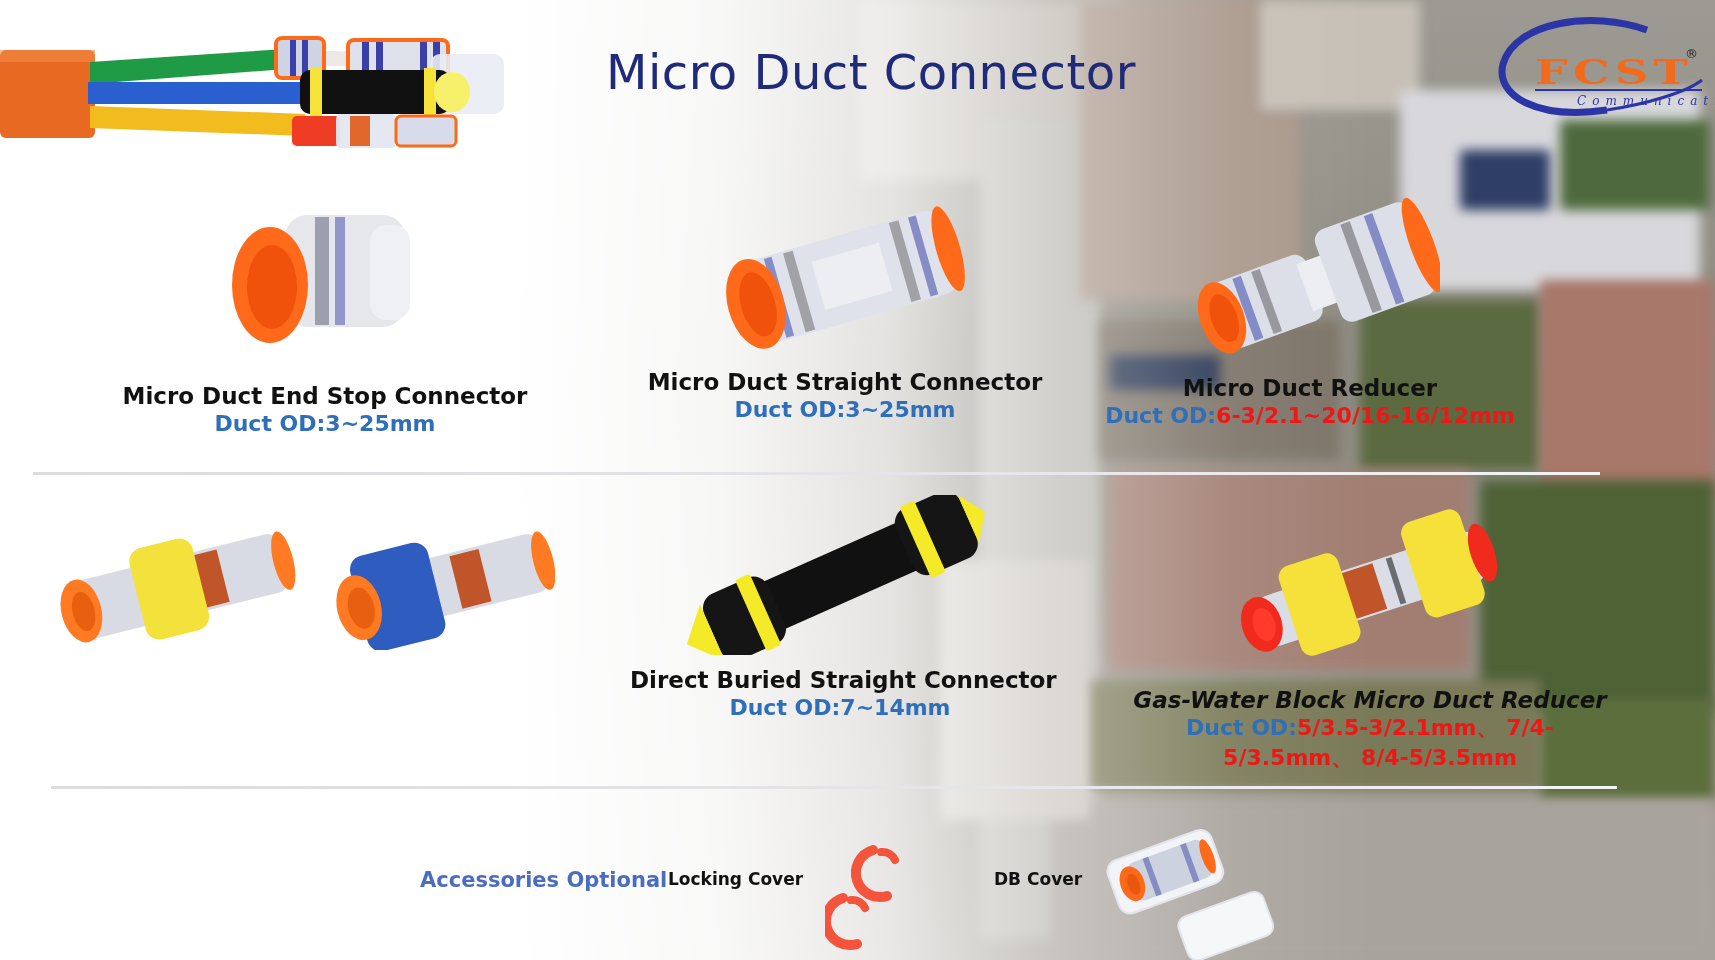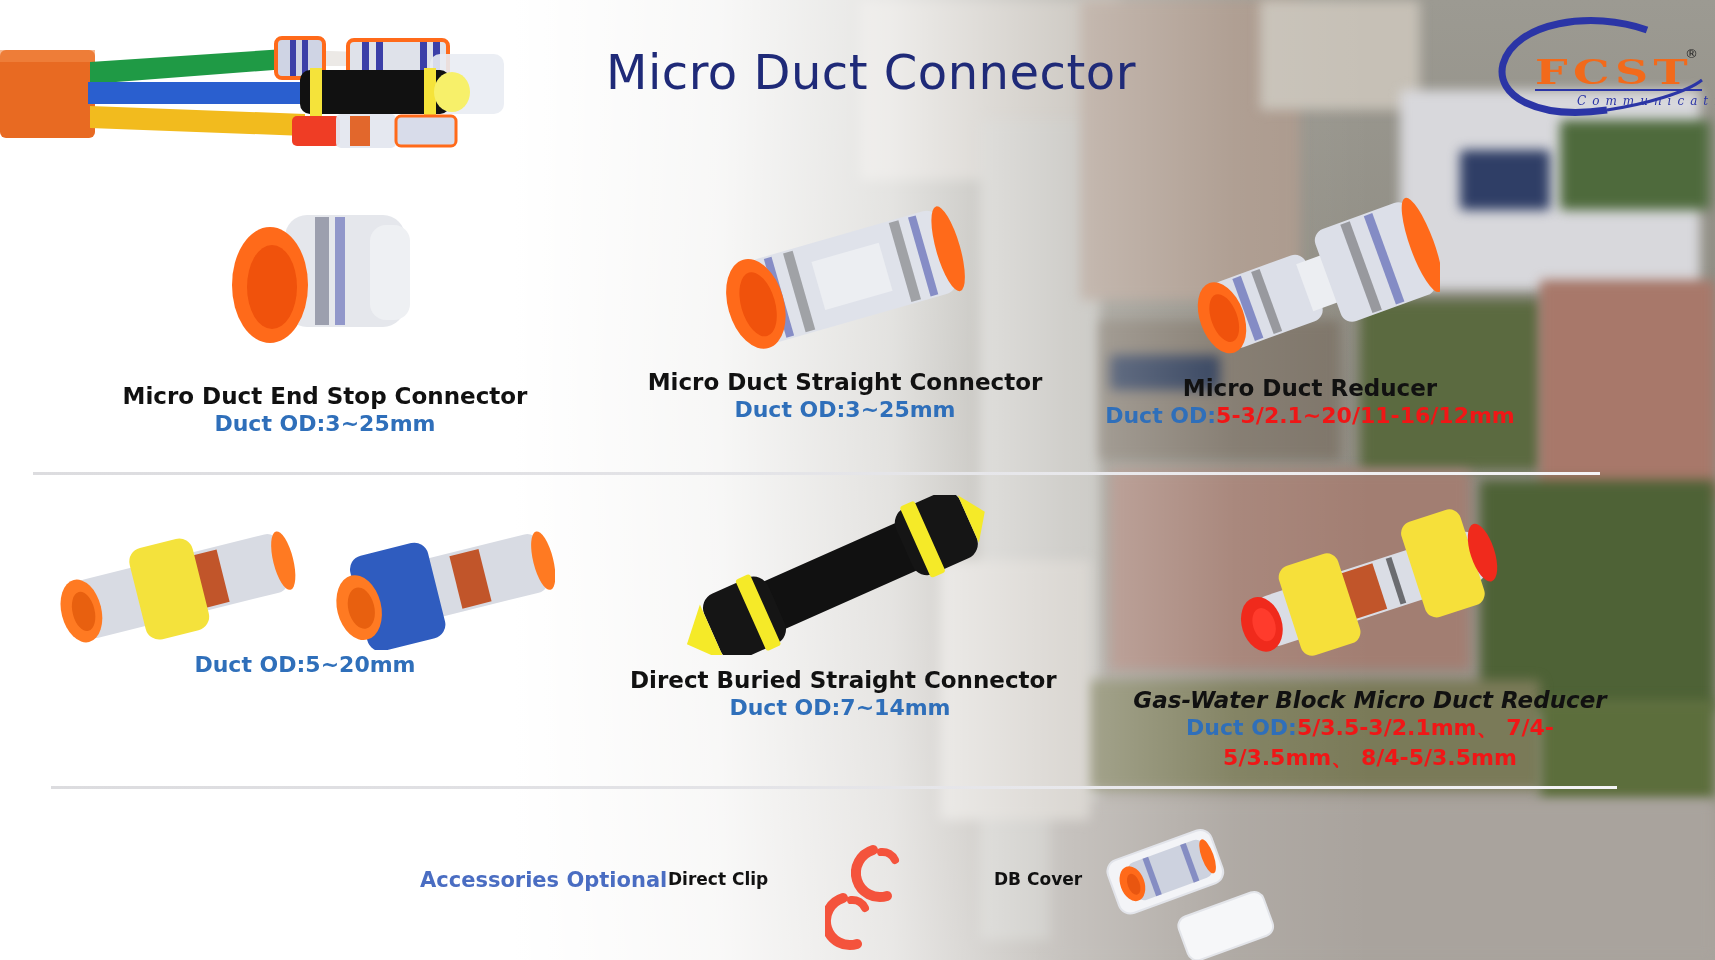--- a/index.html
+++ b/index.html
@@ -187,21 +187,21 @@
         <rect x="175" y="60" width="10" height="94" fill="#444" opacity=".45"></rect>
         <rect x="200" y="60" width="9" height="94" fill="#3d47a8" opacity=".55"></rect>
         <ellipse cx="245" cy="107" rx="12" ry="50" fill="#ff6a1a"></ellipse>
         <ellipse cx="32" cy="107" rx="22" ry="37" fill="#ff6a1a"></ellipse>
         <ellipse cx="34" cy="108" rx="13" ry="25" fill="#f0520c"></ellipse>
       </g>
     </svg>
   </div>
   <div class="name" style="margin-top:10px;">Micro Duct Reducer</div>
   <div class="spec">
-    <span>Duct OD:</span><span class="red">5-3/2.1~20/11-16/12mm</span>
+    <span>Duct OD:</span><span class="red">6-3/2.1~20/16-16/12mm</span>
   </div>
 </div>
 
 <div class="divider" style="left:33px;top:472px;width:1567px;"></div>
 
 <div class="product" style="left:55px;top:500px;width:500px;">
   <div class="pimg" style="width:500px;height:150px;">
     <svg width="500" height="150" viewBox="0 0 500 150">
 
       <g transform="rotate(-14 130 80)">
@@ -215,23 +215,20 @@
 
       <g transform="rotate(-14 390 80)">
         <rect x="300" y="55" width="190" height="60" rx="12" fill="#d8dbe3"></rect>
         <rect x="400" y="58" width="30" height="54" fill="#c1552a"></rect>
         <rect x="300" y="36" width="80" height="98" rx="14" fill="#2f5cbf"></rect>
         <ellipse cx="490" cy="85" rx="10" ry="30" fill="#ff7a22"></ellipse>
         <ellipse cx="300" cy="86" rx="22" ry="33" fill="#ff7a22"></ellipse>
         <ellipse cx="302" cy="87" rx="13" ry="21" fill="#e8600f"></ellipse>
       </g>
     </svg>
-  </div>
-  <div class="spec">
-    <span>Duct OD:</span><span>5~20mm</span>
   </div>
 </div>
 
 <div class="product" style="left:630px;top:495px;width:420px;">
   <div class="pimg" style="width:320px;height:160px;">
     <svg width="320" height="160" viewBox="0 0 320 160">
       <g transform="rotate(-24 160 80)">
         <rect x="40" y="55" width="240" height="52" rx="18" fill="#111"></rect>
         <rect x="20" y="45" width="70" height="72" rx="16" fill="#151515"></rect>
         <rect x="230" y="45" width="70" height="72" rx="16" fill="#151515"></rect>
@@ -269,21 +266,21 @@
   </div>
   <div class="spec">
     <span class="red">5/3.5mm、 8/4-5/3.5mm</span>
   </div>
 </div>
 
 <div class="divider" style="left:51px;top:786px;width:1566px;"></div>
 
 <div class="acc-label">Accessories Optional</div>
 
-<div class="acc-item" style="left:668px;top:869px;">Direct Clip</div>
+<div class="acc-item" style="left:668px;top:869px;">Locking Cover</div>
 <div style="position:absolute;left:825px;top:838px;width:110px;height:120px;">
   <svg width="110" height="120" viewBox="0 0 110 120">
     <path d="M48 12 A22 22 0 1 0 62 58" fill="none" stroke="#f4533c" stroke-width="10" stroke-linecap="round"></path>
     <path d="M56 14 A14 14 0 0 1 70 22" fill="none" stroke="#f4533c" stroke-width="8" stroke-linecap="round"></path>
     <path d="M18 60 A22 22 0 1 0 32 106" fill="none" stroke="#f4533c" stroke-width="10" stroke-linecap="round"></path>
     <path d="M26 62 A14 14 0 0 1 40 70" fill="none" stroke="#f4533c" stroke-width="8" stroke-linecap="round"></path>
   </svg>
 </div>
 
 <div class="acc-item" style="left:994px;top:869px;">DB Cover</div>

